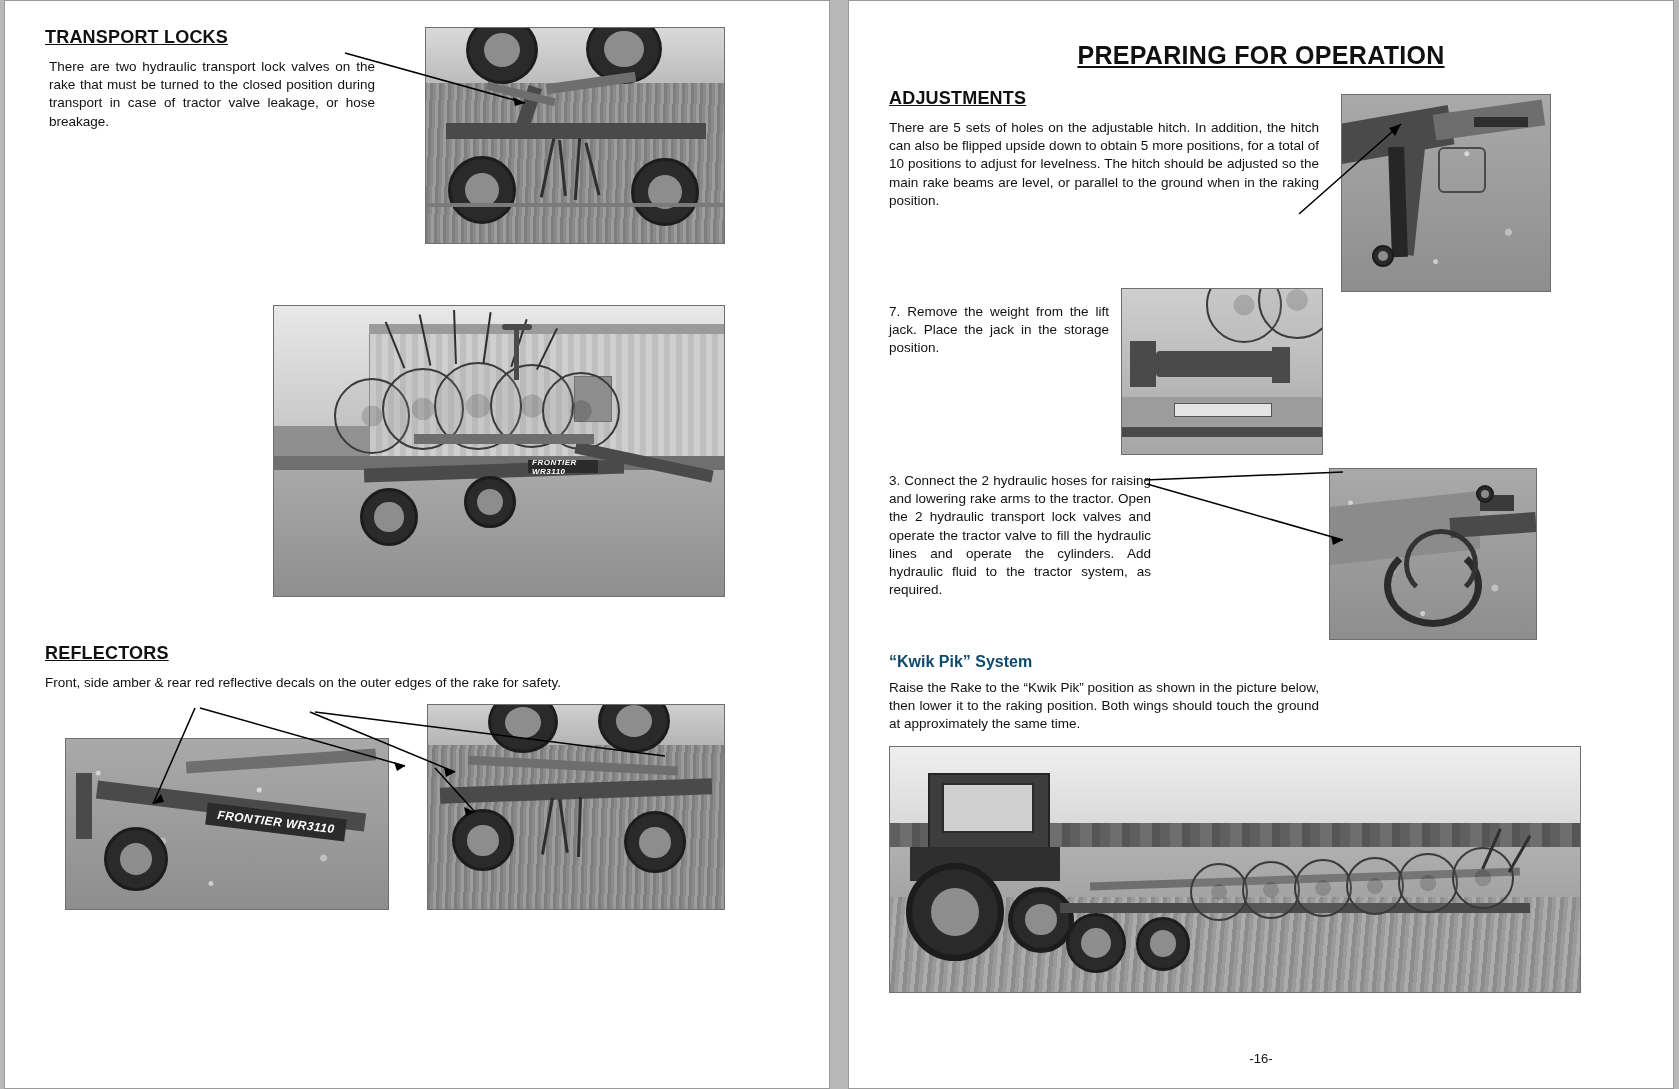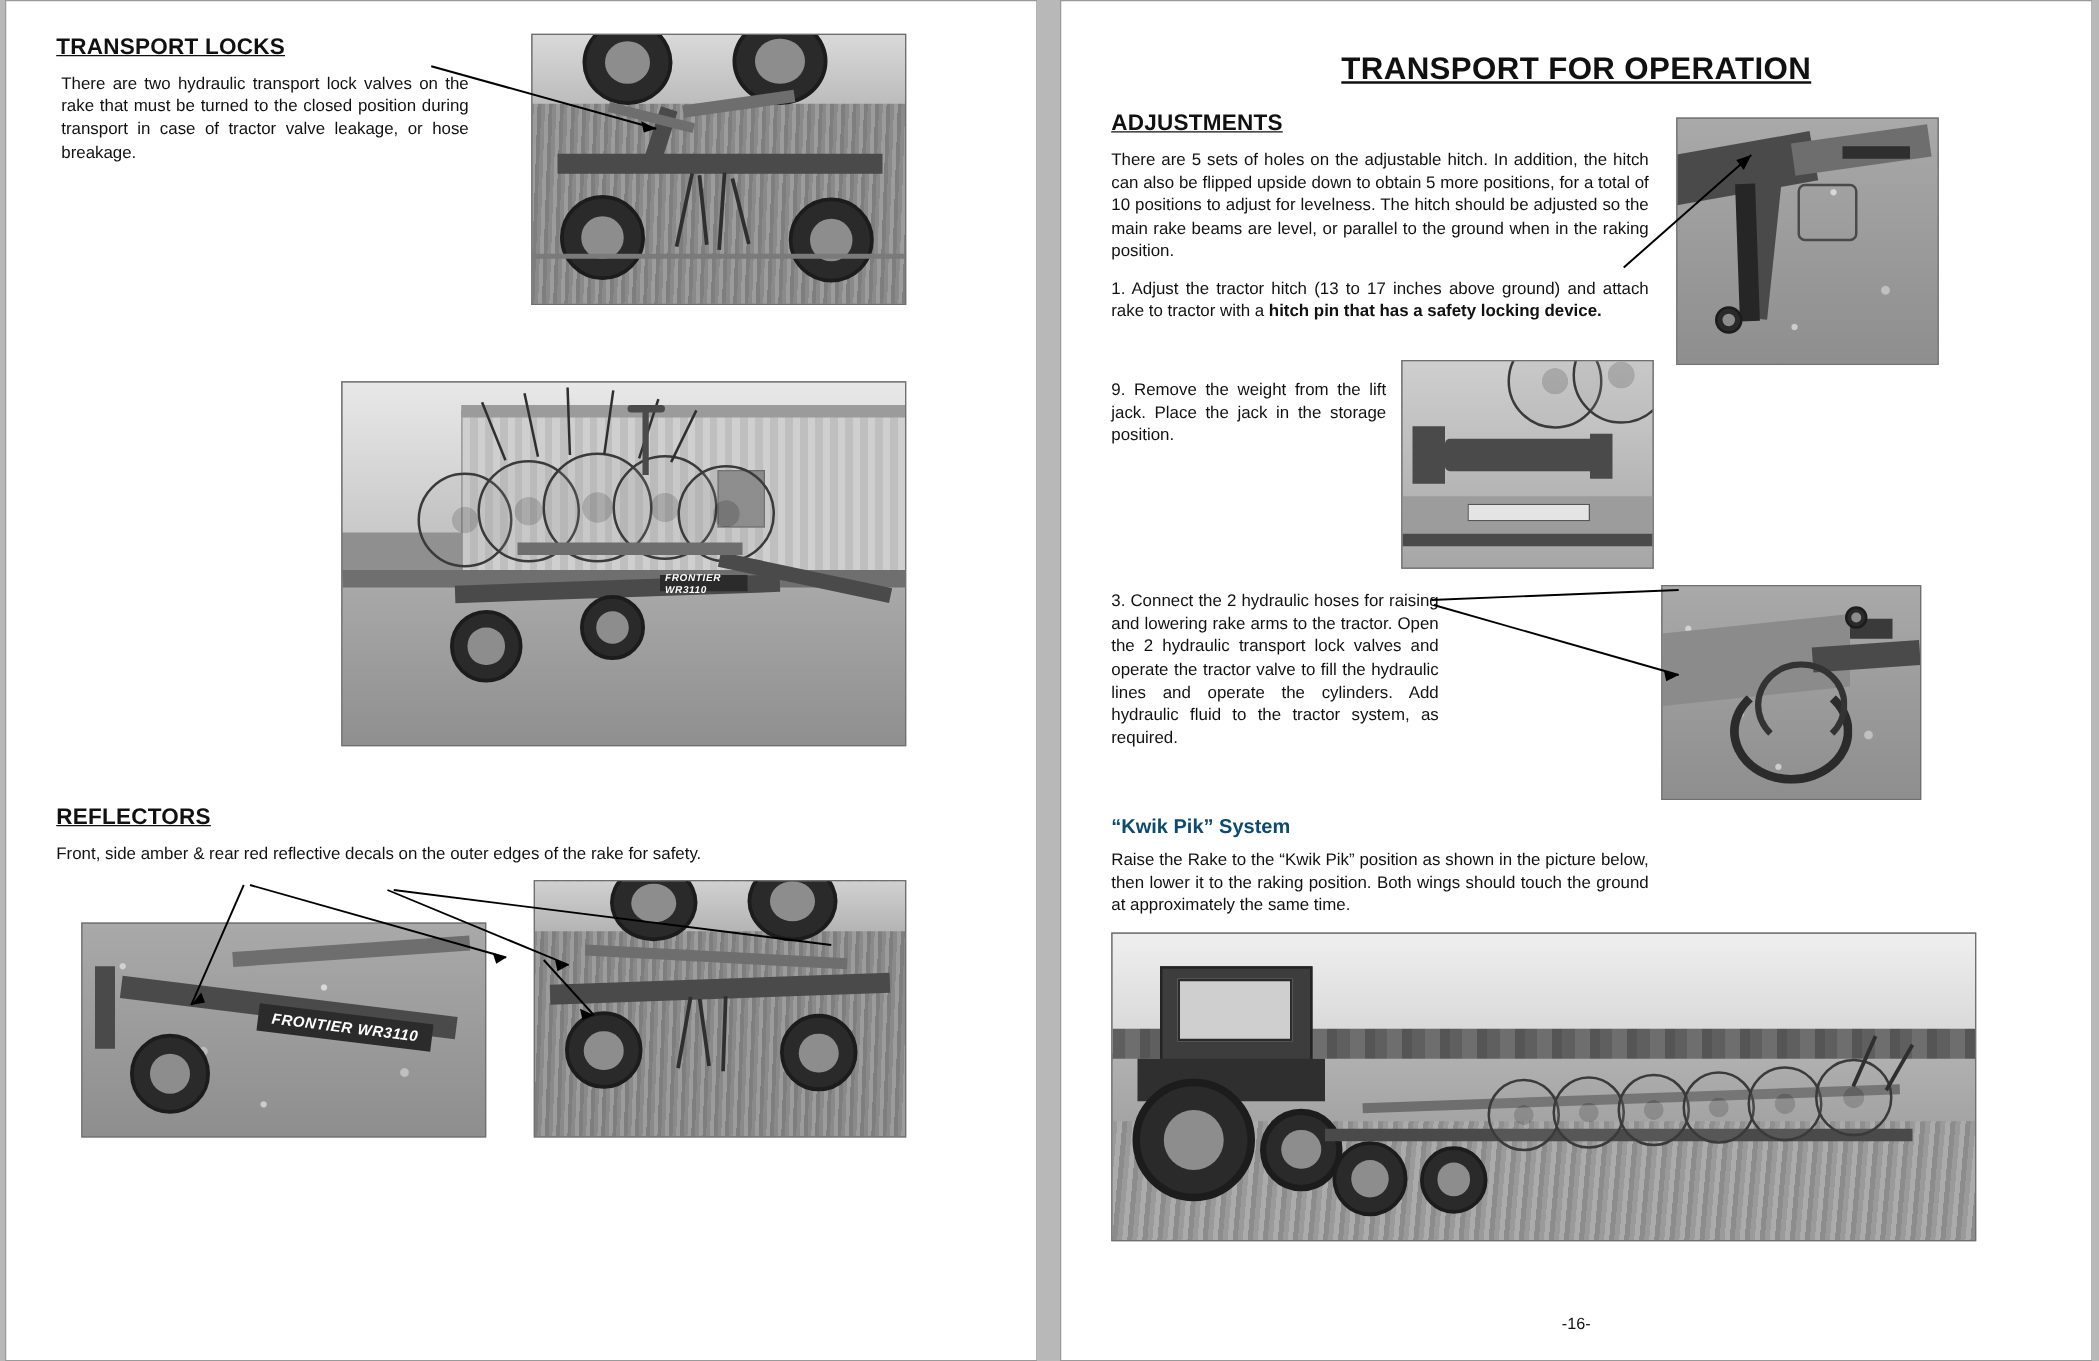--- a/index.html
+++ b/index.html
@@ -292,29 +292,26 @@
           </svg>
         </div>
       </div>
 
     </div>
   </div>
 
   <div class="page page-right">
     <div class="inner">
 
-      <h1 class="page-title">TRANSPORT FOR OPERATION</h1>
+      <h1 class="page-title">PREPARING FOR OPERATION</h1>
 
       <div style="position:relative; height:205px;">
         <div style="width:430px;">
           <h2 class="section-head">ADJUSTMENTS</h2>
           <p class="body just">There are 5 sets of holes on the adjustable hitch. In addition, the hitch can also be flipped upside down to obtain 5 more positions, for a total of 10 positions to adjust for levelness. The hitch should be adjusted so the main rake beams are level, or parallel to the ground when in the raking position.</p>
-          <p class="body just">
-            <span>1. Adjust the tractor hitch (13 to 17 inches above ground) and attach rake to tractor with a </span><span class="bold-in">hitch pin that has a safety locking device.</span>
-          </p>
         </div>
 
         <div class="photo" style="position:absolute; left:452px; top:6px; width:208px; height:196px;">
           <div class="ph-gravel"></div>
           <div class="bar-dark" style="left:-10px; top:20px; width:120px; height:40px; transform:rotate(-10deg);"></div>
           <div class="bar-mid" style="left:92px; top:12px; width:110px; height:26px; transform:rotate(-8deg);"></div>
           <div class="bar-dark" style="left:56px; top:40px; width:22px; height:120px; transform:rotate(6deg);"></div>
           <div class="bar-dark" style="left:48px; top:52px; width:16px; height:110px; transform:rotate(-2deg); background:#262626;"></div>
           <div style="position:absolute; left:132px; top:22px; width:54px; height:10px; background:#2f2f2f;"></div>
           <div style="position:absolute; left:96px; top:52px; width:44px; height:42px; border:2px solid #4a4a4a; border-radius:6px;"></div>
@@ -322,21 +319,21 @@
         </div>
 
         <svg class="leader" style="left:400px; top:26px; width:120px; height:110px;">
           <line x1="10" y1="100" x2="112" y2="10" stroke="#000" stroke-width="1.6"></line>
           <polygon points="112,10 100,14 106,22" fill="#000"></polygon>
         </svg>
       </div>
 
       <div style="position:relative; height:165px; margin-top:10px;">
         <div style="width:220px;">
-          <p class="body just">9. Remove the weight from the lift jack. Place the jack in the storage position.</p>
+          <p class="body just">7. Remove the weight from the lift jack. Place the jack in the storage position.</p>
         </div>
         <div class="photo" style="position:absolute; left:232px; top:-15px; width:200px; height:165px;">
           <div class="ph-sky" style="height:100%; background:linear-gradient(#cfcfcf,#a6a6a6);"></div>
           <div class="rake-wheel-spokes" style="left:84px; top:-22px; width:72px; height:72px;"></div>
           <div class="rake-wheel-spokes" style="left:136px; top:-28px; width:74px; height:74px;"></div>
           <div class="bar-dark" style="left:8px; top:52px; width:26px; height:46px;"></div>
           <div class="bar-dark" style="left:34px; top:62px; width:132px; height:26px; border-radius:4px;"></div>
           <div class="bar-dark" style="left:150px; top:58px; width:18px; height:36px;"></div>
           <div class="bar-mid" style="left:0px; top:108px; width:200px; height:30px; background:#9c9c9c;"></div>
           <div style="position:absolute; left:52px; top:114px; width:96px; height:12px; background:#e4e4e4; border:1px solid #555;"></div>

